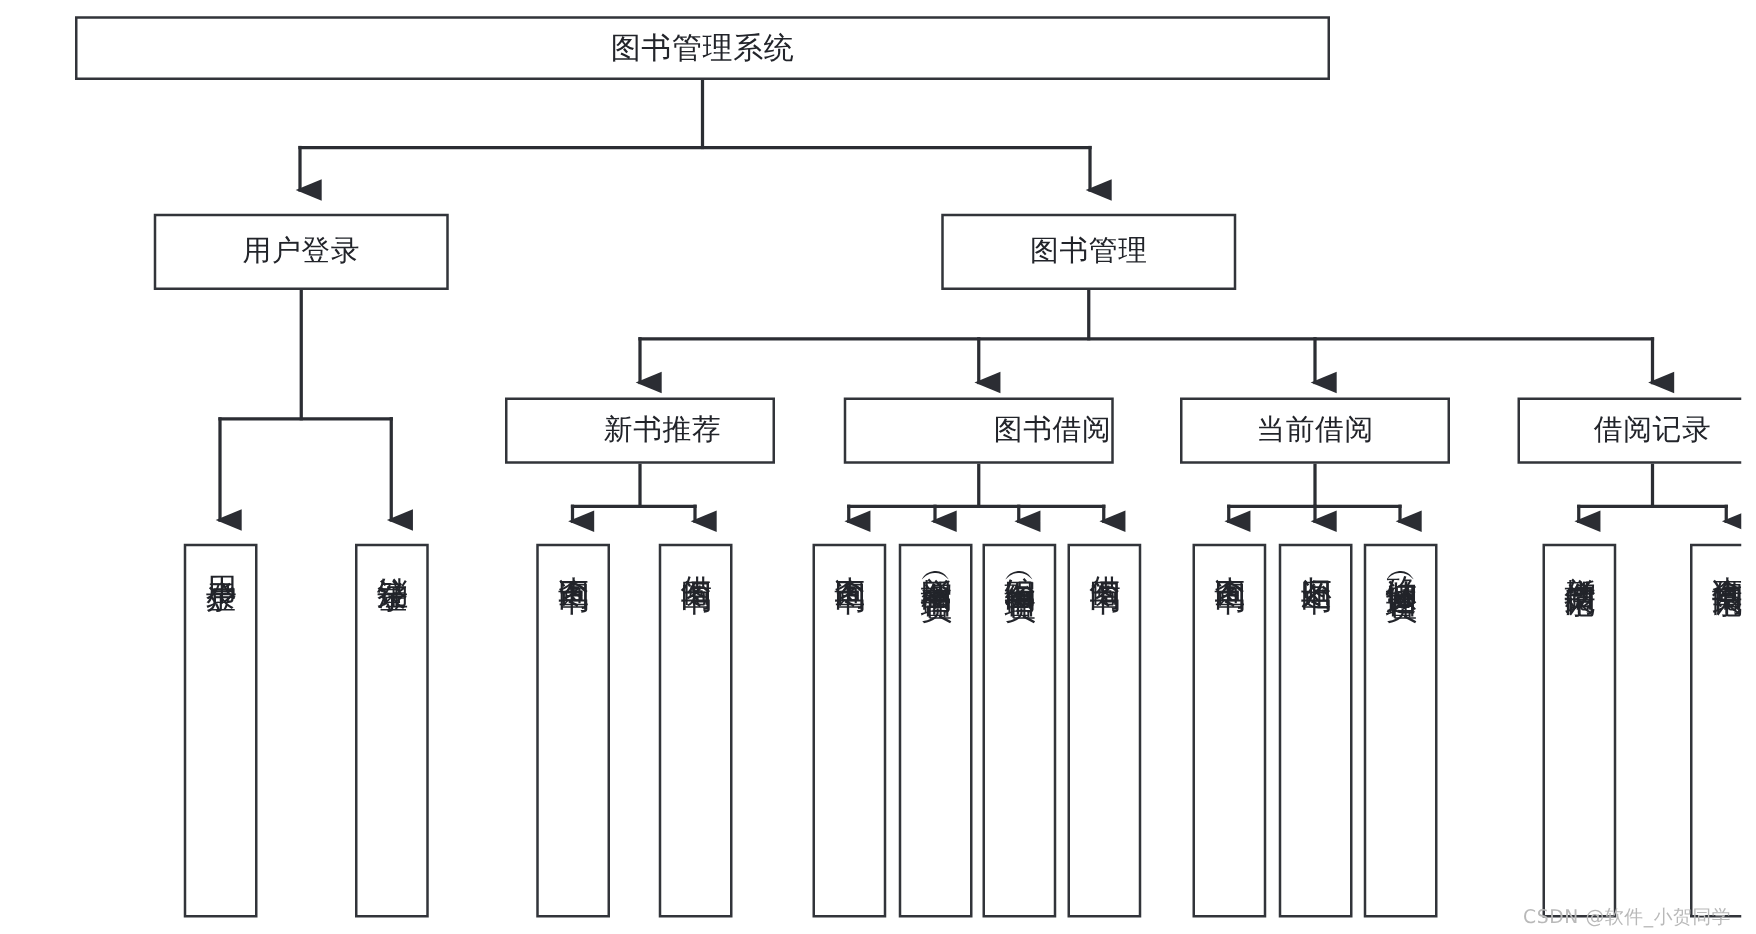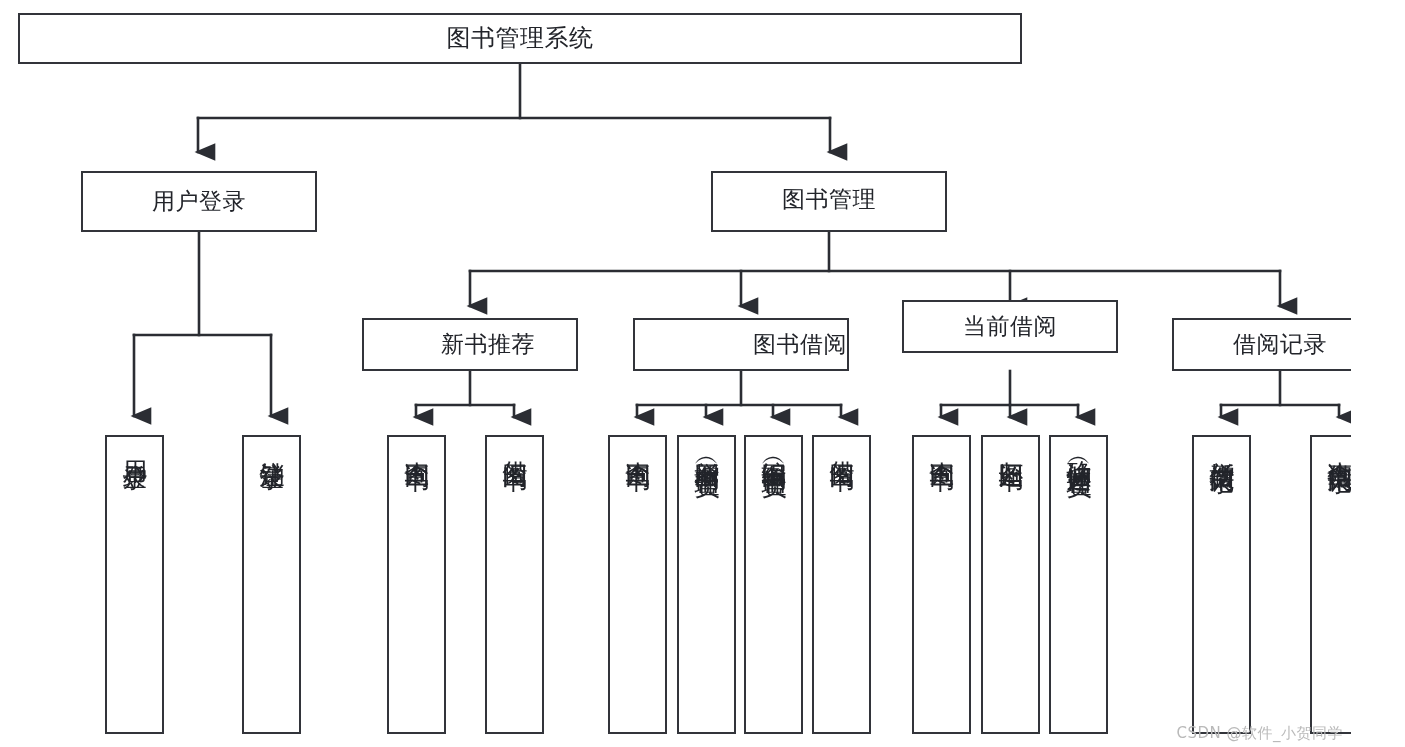--- a/index.html
+++ b/index.html
@@ -11,20 +11,21 @@
   body {
     font-family: "DejaVu Sans", "Liberation Sans", sans-serif;
     color: #1a1a1a;
   }
   #diagram-root {
     position: relative;
     width: 1351px;
     height: 747px;
     background: #ffffff;
     overflow: hidden;
+    margin-left: 42px;
   }
   #connector-layer {
     position: absolute;
     left: 0;
     top: 0;
     width: 1405px;
     height: 747px;
     pointer-events: none;
   }
   .node {
@@ -133,31 +134,31 @@
     </g>
   </svg>
 
   <div class="node horiz root" style="left:18px; top:13px; width:1004px; height:51px;">
     <span class="node-label">图书管理系统</span>
   </div>
 
   <div class="node horiz" style="left:81px; top:171px; width:236px; height:61px;">
     <span class="node-label">用户登录</span>
   </div>
-  <div class="node horiz" style="left:711px; top:171px; width:236px; height:61px;font-family:Liberation Mono, monospace;">
+  <div class="node horiz" style="left:711px; top:171px; width:236px; height:61px;">
     <span class="node-label">图书管理</span>
   </div>
 
   <div class="node horiz" style="left:362px; top:318px; width:216px; height:53px;padding-left:36px;">
     <span class="node-label">新书推荐</span>
   </div>
   <div class="node horiz" style="left:633px; top:318px; width:216px; height:53px;justify-content:flex-end;">
     <span class="node-label">图书借阅</span>
   </div>
-  <div class="node horiz" style="left:902px; top:300px; width:216px; height:53px;">
+  <div class="node horiz" style="left:902px; top:318px; width:216px; height:53px;">
     <span class="node-label">当前借阅</span>
   </div>
   <div class="node horiz" style="left:1172px; top:318px; width:216px; height:53px;justify-content:center;">
     <span class="node-label">借阅记录</span>
   </div>
 
   <div class="node vert" style="left:105px; top:435px; width:59px; height:299px;">
     <span class="node-label">用户登录</span>
   </div>
   <div class="node vert" style="left:242px; top:435px; width:59px; height:299px;">

